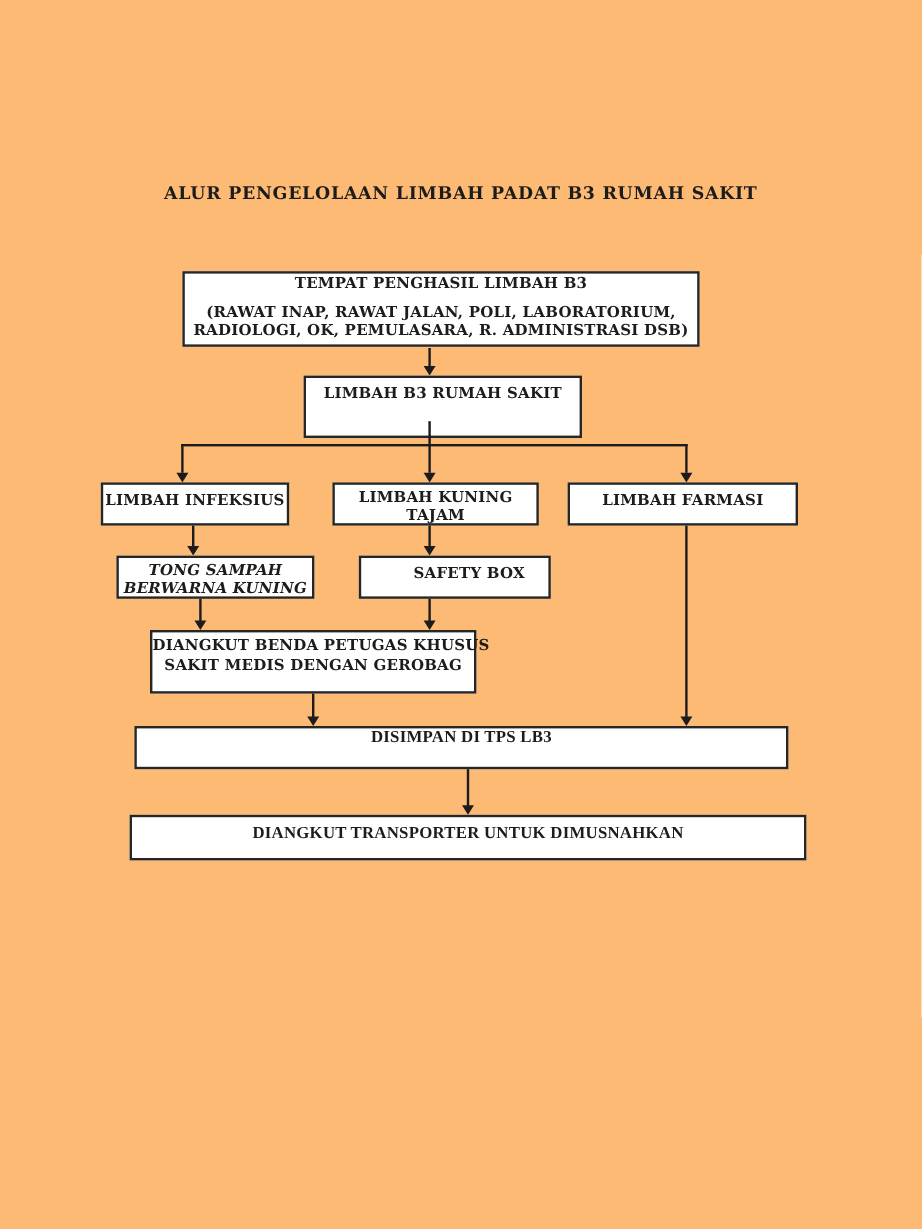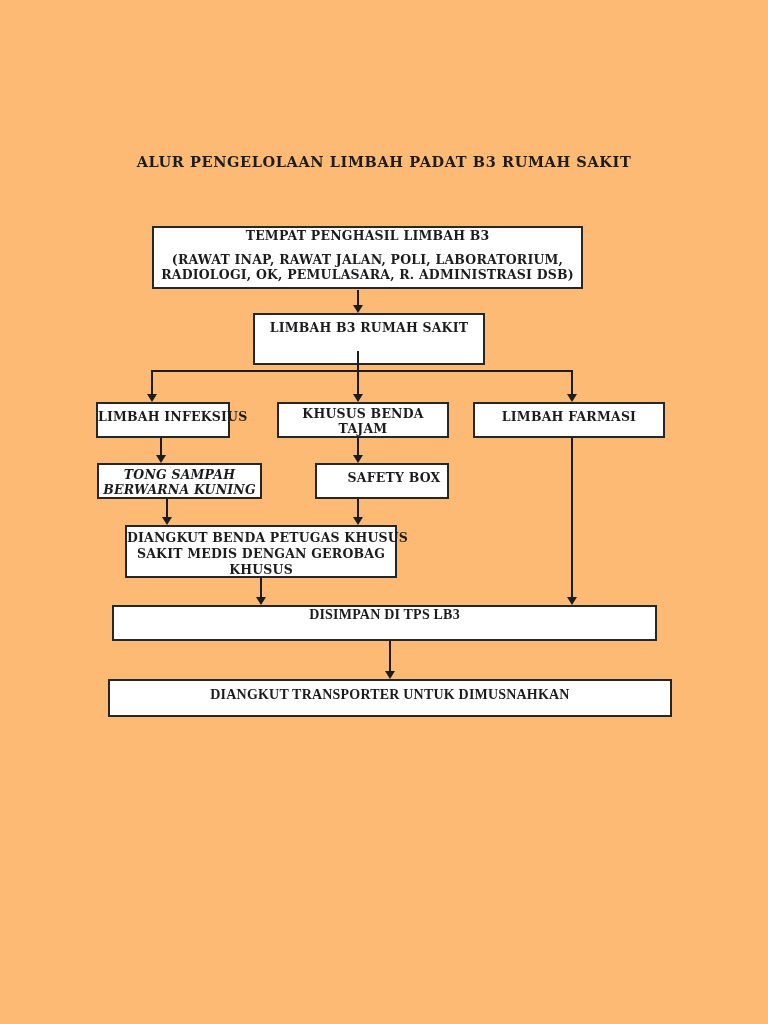--- a/index.html
+++ b/index.html
@@ -82,58 +82,57 @@
   </div>
 
   <div class="vline" style="left:357px; top:351px; height:43px;"></div>
   <div class="hline" style="left:151px; top:370px; width:422px;"></div>
   <div class="vline" style="left:151px; top:370px; height:24px;"></div>
   <div class="vline" style="left:571px; top:370px; height:24px;"></div>
   <div class="arrow-down" style="left:147px; top:394px;"></div>
   <div class="arrow-down" style="left:353px; top:394px;"></div>
   <div class="arrow-down" style="left:567px; top:394px;"></div>
 
-  <div class="node pt5" style="left:96px; top:402px; width:134px; height:36px;text-align:center;">
+  <div class="node pt5" style="left:84px; top:402px; width:157px; height:36px;text-align:center;">
     <div class="ln">LIMBAH INFEKSIUS</div>
   </div>
 
   <div class="node pt2" style="left:277px; top:402px; width:172px; height:36px;">
-    <div class="ln">KHUSUS BENDA</div>
+    <div class="ln">LIMBAH KUNING</div>
     <div class="ln">TAJAM</div>
   </div>
 
   <div class="node pt5" style="left:473px; top:402px; width:192px; height:36px;">
     <div class="ln">LIMBAH FARMASI</div>
   </div>
 
   <div class="vline" style="left:160px; top:438px; height:18px;"></div>
   <div class="arrow-down" style="left:156px; top:455px;"></div>
   <div class="vline" style="left:357px; top:438px; height:18px;"></div>
   <div class="arrow-down" style="left:353px; top:455px;"></div>
   <div class="vline" style="left:571px; top:438px; height:160px;"></div>
   <div class="arrow-down" style="left:567px; top:597px;"></div>
 
   <div class="node pt2" style="left:97px; top:463px; width:165px; height:36px;font-style:italic;">
     <div class="ln">TONG SAMPAH</div>
     <div class="ln">BERWARNA KUNING</div>
   </div>
 
-  <div class="node pt5" style="left:315px; top:463px; width:134px; height:36px;padding-left:24px;">
+  <div class="node pt5" style="left:299px; top:463px; width:160px; height:36px;padding-left:24px;">
     <div class="ln">SAFETY BOX</div>
   </div>
 
   <div class="vline" style="left:166px; top:499px; height:19px;"></div>
   <div class="arrow-down" style="left:162px; top:517px;"></div>
   <div class="vline" style="left:357px; top:499px; height:19px;"></div>
   <div class="arrow-down" style="left:353px; top:517px;"></div>
 
   <div class="node pt3" style="left:125px; top:525px; width:272px; height:53px; line-height:16px;">
     <div class="ln">DIANGKUT BENDA PETUGAS KHUSUS</div>
     <div class="ln">SAKIT MEDIS DENGAN GEROBAG</div>
-    <div class="ln">KHUSUS</div>
   </div>
 
   <div class="vline" style="left:260px; top:578px; height:20px;"></div>
   <div class="arrow-down" style="left:256px; top:597px;"></div>
 
   <div class="node pt4 serif-narrow" style="left:112px; top:605px; width:545px; height:36px;">
     <div class="ln">DISIMPAN DI TPS LB3</div>
   </div>
 
   <div class="vline" style="left:389px; top:641px; height:31px;"></div>

